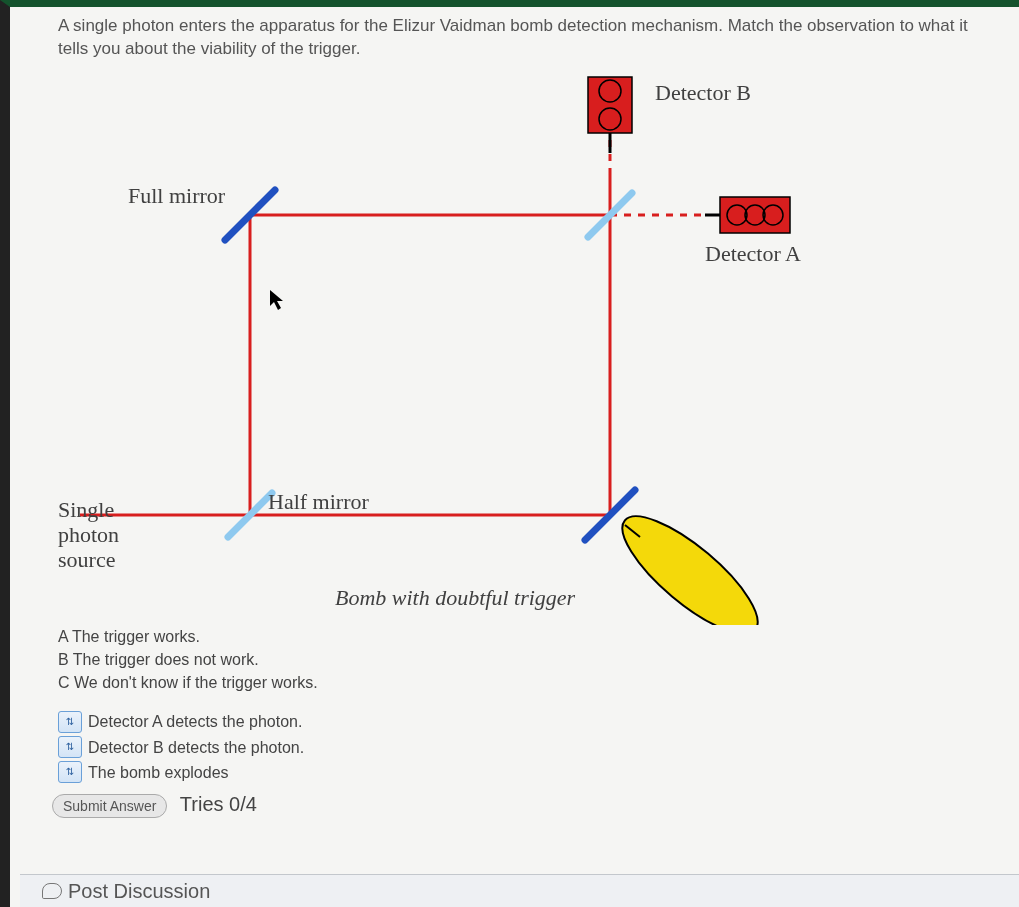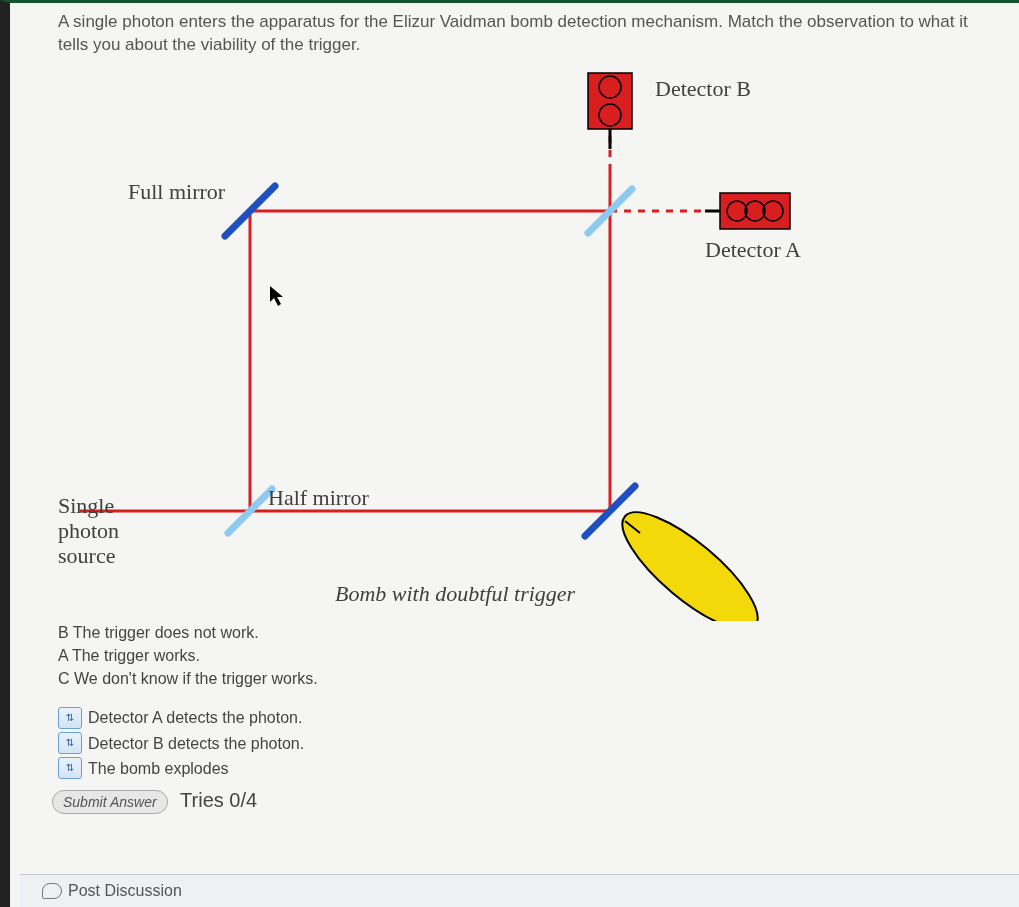--- a/index.html
+++ b/index.html
@@ -9,21 +9,21 @@
     background: #f0f0f0;
     color: #444;
   }
   .page {
     width: 1019px;
     height: 907px;
     background: #f5f5f3;
     position: relative;
     box-sizing: border-box;
     border-left: 10px solid #222;
-    border-top: 3px solid #14532d;
+    border-top: 7px solid #14532d;
     overflow: hidden;
   }
   .question-text {
     padding: 8px 40px 4px 48px;
     font-size: 17px;
     line-height: 1.35;
     color: #555;
   }
   .diagram {
     position: relative;
@@ -65,39 +65,38 @@
   .submit-btn {
     display: inline-block;
     margin-top: 6px;
     padding: 3px 10px;
     font-size: 14px;
     background: #e7e7e7;
     border: 1px solid #aaa;
     border-radius: 12px;
     cursor: pointer;
     color: #555;
-    font-style: italic;
   }
   .tries {
     display: inline-block;
     margin-left: 8px;
     font-size: 20px;
   }
   .footer-bar {
     position: absolute;
     left: 10px;
     right: 0;
     bottom: 0;
     height: 32px;
     border-top: 1px solid #c3c7cc;
     background: #eef0f3;
     display: flex;
     align-items: center;
     padding-left: 22px;
-    font-size: 16px;
+    font-size: 20px;
     color: #555;
     gap: 6px;
   }
   .chat-icon {
     width: 18px;
     height: 14px;
     border: 1.5px solid #777;
     border-radius: 9px 9px 9px 2px;
     position: relative;
   }
@@ -169,22 +168,22 @@
     <div class="diagram-label" style="left:605px; top:15px;">Detector B</div>
     <div class="diagram-label" style="left:655px; top:176px;">Detector A</div>
     <div class="diagram-label" style="left:218px; top:424px;">Half mirror</div>
     <div class="diagram-label" style="left:8px; top:432px; white-space:pre; line-height:1.15;">Single
 photon
 source</div>
     <div class="diagram-label" style="left:285px; top:520px;font-style:italic;">Bomb with doubtful trigger</div>
   </div>
 
   <div class="options-area">
+    <div>A The trigger works.</div>
     <div>B The trigger does not work.</div>
-    <div>A The trigger works.</div>
     <div>C We don't know if the trigger works.</div>
 
     <div style="height:14px"></div>
 
     <div class="match-row">
       <div class="select-mini">
         <span>⇅</span>
       </div>
       <span>Detector A detects the photon.</span>
     </div>

